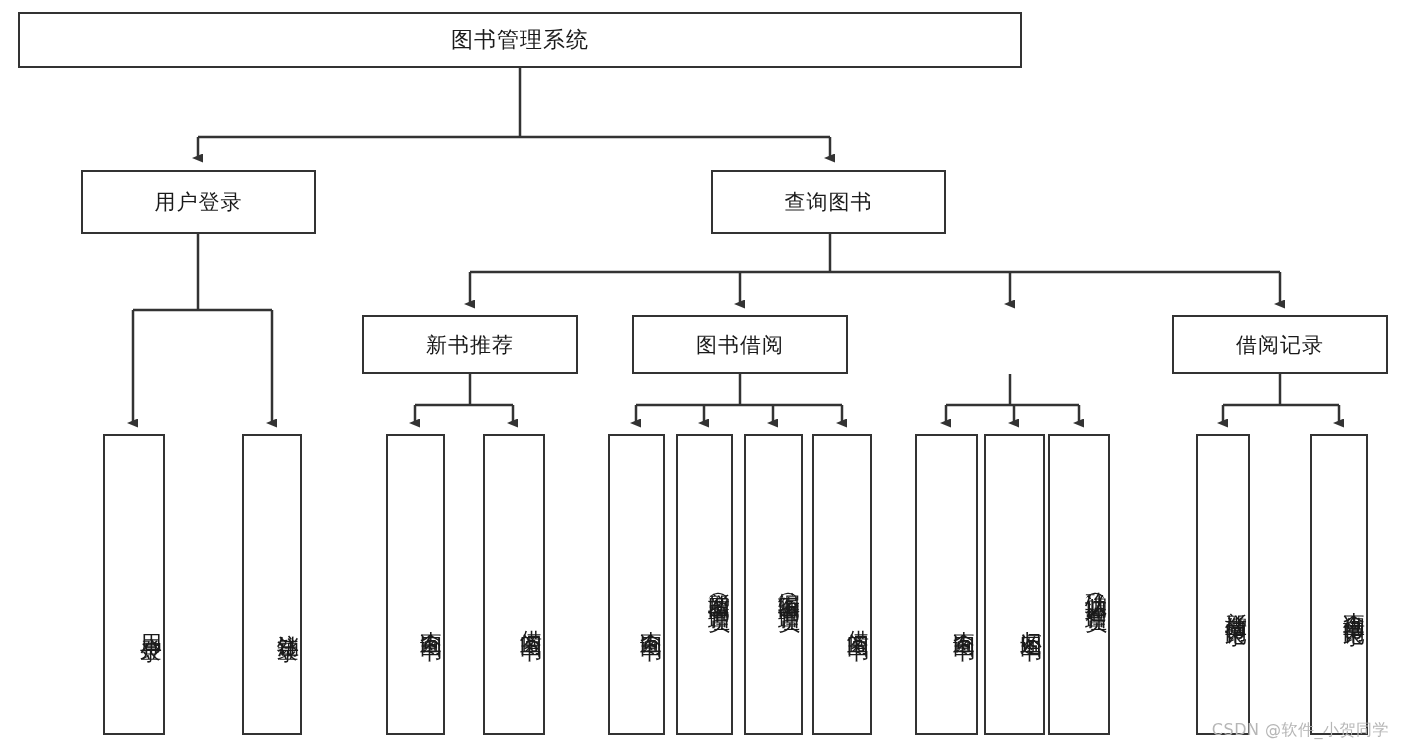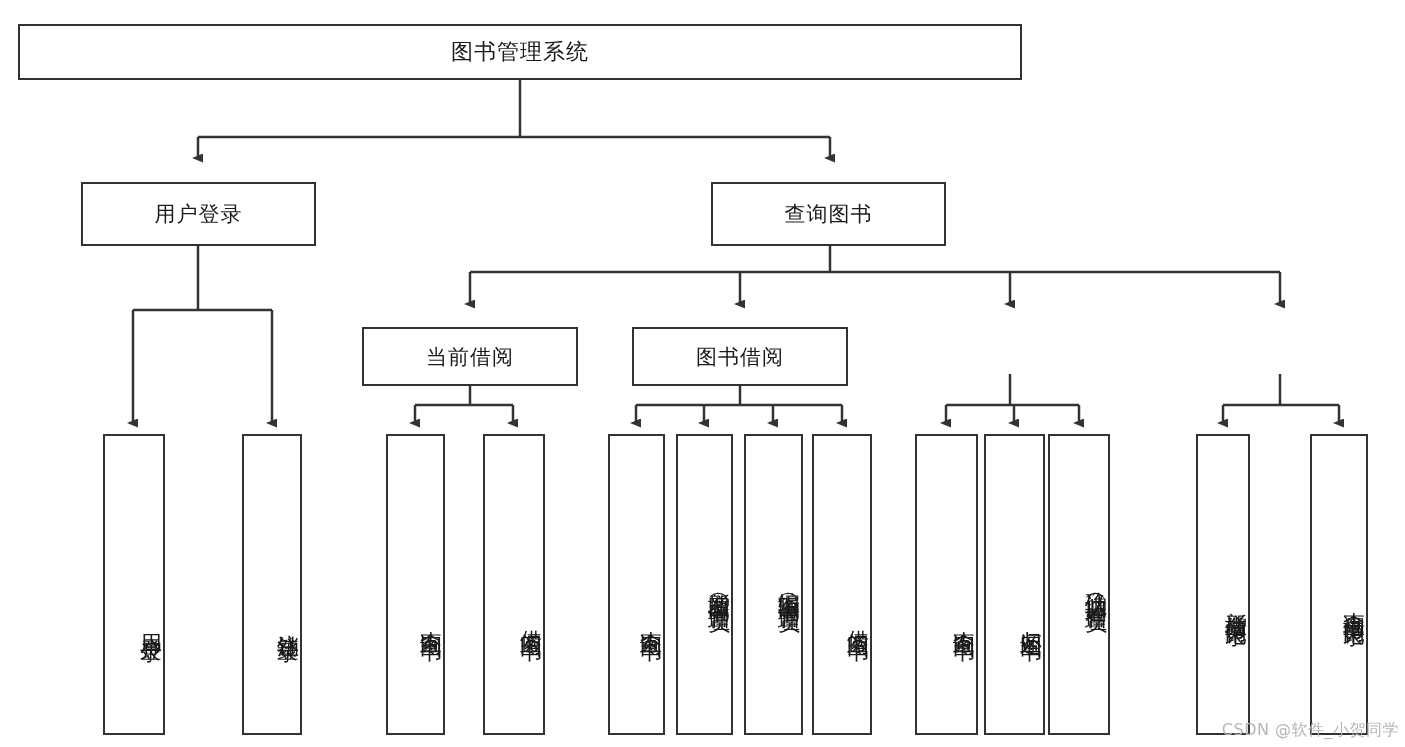--- a/index.html
+++ b/index.html
@@ -31,41 +31,40 @@
     border: 2.5px solid #333333;
     background: #ffffff;
     display: flex;
     align-items: center;
     justify-content: center;
     color: #1a1a1a;
   }
   .node.horiz {
     font-size: 21px;
     letter-spacing: 1px;
-    margin-top: 12px;
   }
   .node.vert {
     writing-mode: vertical-rl;
     text-orientation: upright;
     font-size: 22px;
     letter-spacing: 3px;
     align-items: flex-start;
     justify-content: center;
     padding-top: 14px;
     line-height: 1.05;
   }
   .node.vert.tall-pad {
     padding-top: 6px;
   }
   .node.title {
     font-size: 22px;
   }
   .watermark {
     position: absolute;
-    right: 6px;
+    right: 16px;
     bottom: 6px;
     font-size: 16px;
     color: #b6b6b6;
     letter-spacing: 0.5px;
     white-space: nowrap;
   }
 </style>
 </head>
 <body>
 
@@ -119,22 +118,23 @@
       <path d="M1223,405 L1223,423" marker-end="url(#arrow)"></path>
       <path d="M1339,405 L1339,423" marker-end="url(#arrow)"></path>
     </g>
   </svg>
 
   <div class="node horiz title" style="left:18px; top:12px; width:1004px; height:56px;">图书管理系统</div>
 
   <div class="node horiz" style="left:81px; top:170px; width:235px; height:64px;">用户登录</div>
   <div class="node horiz" style="left:711px; top:170px; width:235px; height:64px;">查询图书</div>
 
-  <div class="node horiz" style="left:362px; top:315px; width:216px; height:59px;">当前借阅</div>
+  <div class="node horiz" style="left:362px; top:315px; width:216px; height:59px;">新书推荐</div>
   <div class="node horiz" style="left:632px; top:315px; width:216px; height:59px;">图书借阅</div>
+  <div class="node horiz" style="left:1172px; top:315px; width:216px; height:59px;">借阅记录</div>
 
   <div class="node vert" style="left:103px; top:434px; width:62px; height:301px; padding-top:75px;">用户登录</div>
   <div class="node vert" style="left:242px; top:434px; width:60px; height:301px; padding-top:75px;">注销登录</div>
 
   <div class="node vert" style="left:386px; top:434px; width:59px; height:301px; padding-top:68px;">查询图书</div>
   <div class="node vert" style="left:483px; top:434px; width:62px; height:301px; padding-top:68px;">借阅图书</div>
 
   <div class="node vert" style="left:608px; top:434px; width:57px; height:301px; padding-top:68px;">查询图书</div>
   <div class="node vert tall-pad" style="left:676px; top:434px; width:57px; height:301px;">新增图书（管理员）</div>
   <div class="node vert tall-pad" style="left:744px; top:434px; width:59px; height:301px;">编辑图书（管理员）</div>

